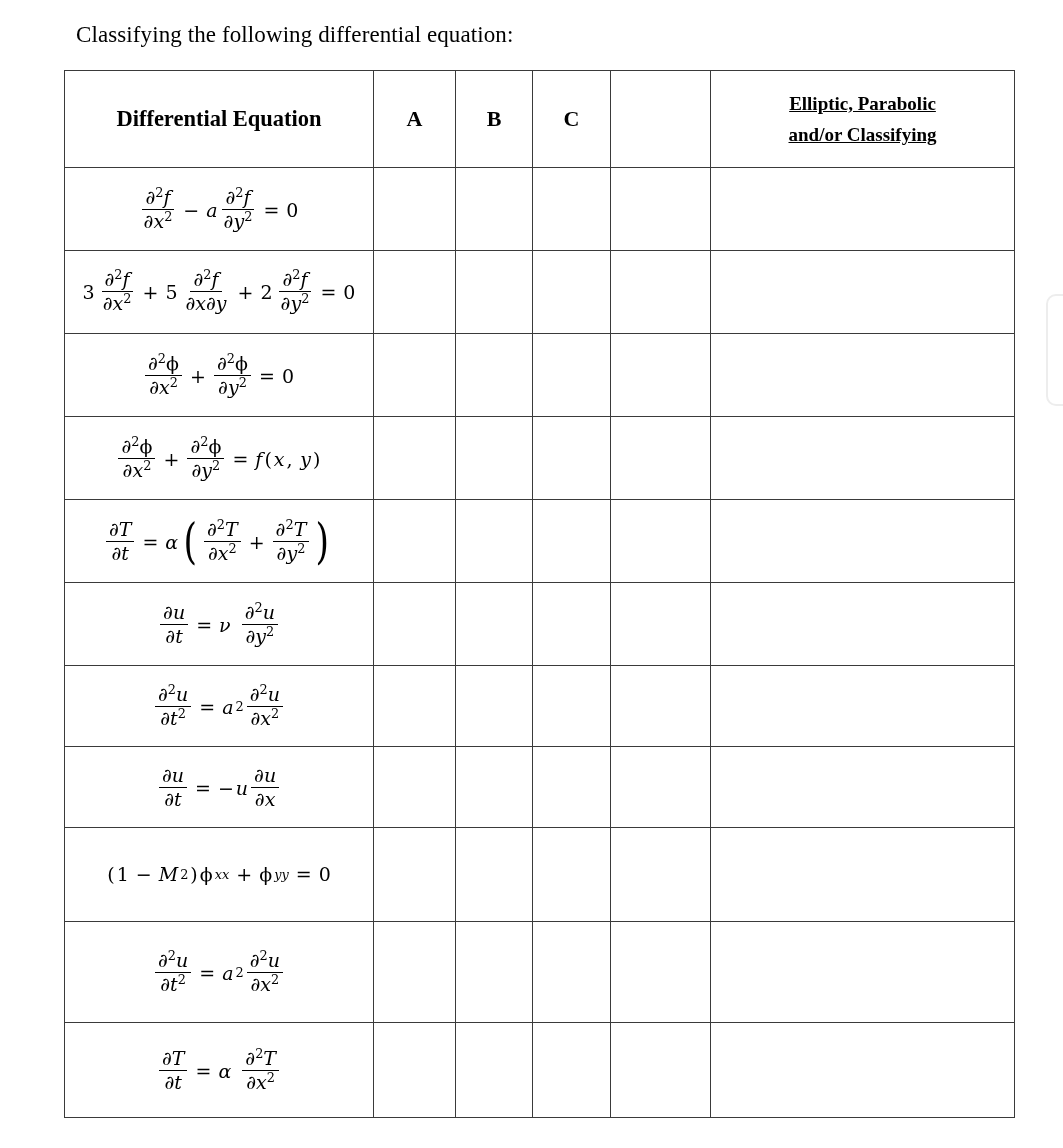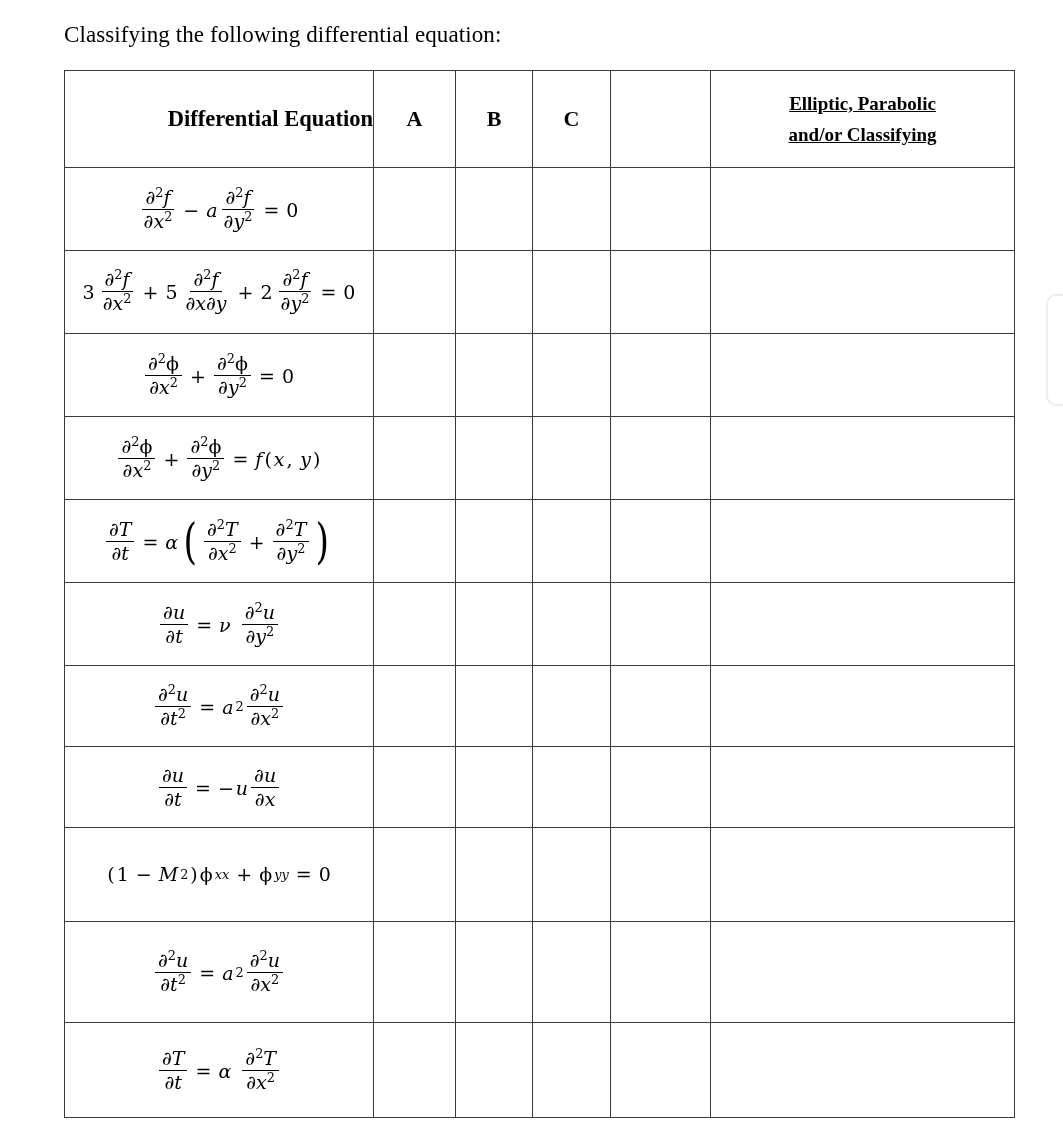--- a/index.html
+++ b/index.html
@@ -12,21 +12,21 @@
     height: 1148px;
     position: relative;
     overflow: hidden;
     font-family: "Liberation Serif", "DejaVu Serif", serif;
     color: #000000;
   }
 
   
   #page-title {
     position: absolute;
-    left: 64px;
+    left: 76px;
     top: 20px;
     font-size: 23px;
     line-height: 30px;
     letter-spacing: 0.1px;
     white-space: nowrap;
   }
 
   
   #eq-table {
     position: absolute;
@@ -51,21 +51,21 @@
   col.c-blank { width: 100px; }
   col.c-class { width: 304px; }
 
   
   thead th {
     height: 96px;
     font-weight: bold;
     text-align: center;
     font-size: 23px;
   }
-  th.h-eq    { font-size: 22.5px; text-align: right; }
+  th.h-eq    { font-size: 22.5px; }
   th.h-abc   { font-size: 22px; }
   th.h-class { font-size: 19px; line-height: 31px; padding: 0 8px; text-decoration: underline; }
 
   
   td.eq-cell {
     text-align: center;
     font-size: 20px;
     padding: 4px 6px;
   }
   td.answer-cell { }

